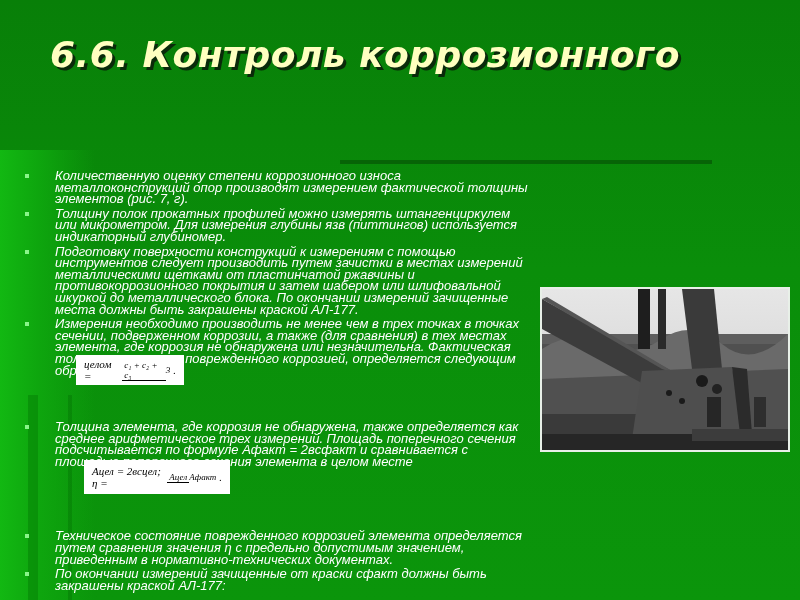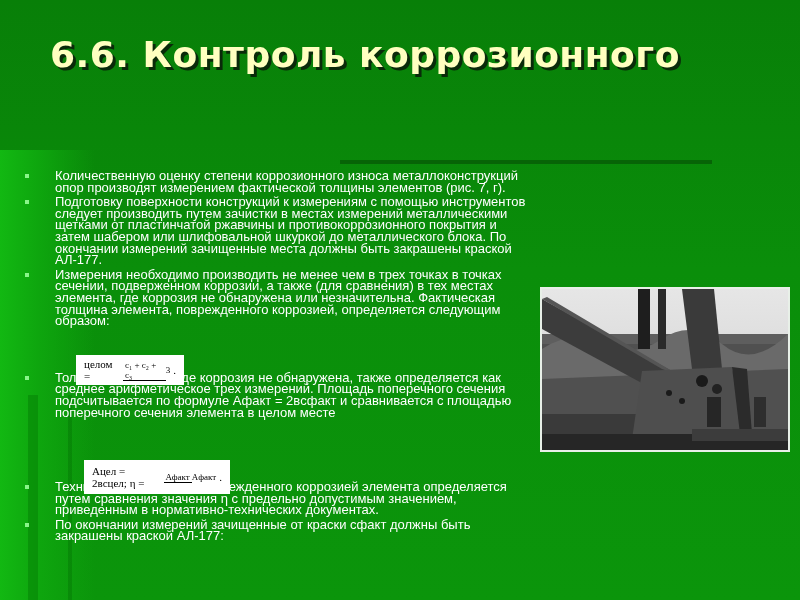--- a/index.html
+++ b/index.html
@@ -4,20 +4,21 @@
 <style>
   html, body { margin: 0; padding: 0; }
   body {
     width: 800px; height: 600px; overflow: hidden; position: relative;
     background: #0a8a0a;
     font-family: "Liberation Sans", sans-serif;
   }
   .slide {
     position: absolute; left: 0; top: 0; width: 800px; height: 600px;
     background: linear-gradient(180deg, #087f08 0%, #0a8e0a 45%, #0b950b 100%);
+    font-style: italic;
   }
   .left-glow {
     position: absolute; left: 0; top: 150px; width: 95px; height: 450px;
     background: linear-gradient(90deg, #12b812 0%, #0ea60e 40%, rgba(10,140,10,0) 100%);
   }
   .left-bar {
     position: absolute; left: 28px; top: 395px; width: 10px; height: 205px;
     background: rgba(0,110,0,0.35);
   }
   .left-bar2 {
@@ -74,20 +75,24 @@
   </div>
   <div class="title-rule"></div>
 
   <div class="content">
     <div class="item">
       <span class="bullet"></span>
       <span>Количественную оценку степени коррозионного износа металлоконструкций опор производят измерением фактической толщины элементов (рис. 7, г).</span>
     </div>
     <div class="item">
       <span class="bullet"></span>
+      <span>Толщину полок прокатных профилей можно измерять штангенциркулем или микрометром. Для измерения глубины язв (питтингов) используется индикаторный глубиномер.</span>
+    </div>
+    <div class="item">
+      <span class="bullet"></span>
       <span>Подготовку поверхности конструкций к измерениям с помощью инструментов следует производить путем зачистки в местах измерений металлическими щетками от пластинчатой ржавчины и противокоррозионного покрытия и затем шабером или шлифовальной шкуркой до металлического блока. По окончании измерений зачищенные места должны быть закрашены краской АЛ-177.</span>
     </div>
     <div class="item">
       <span class="bullet"></span>
       <span>Измерения необходимо производить не менее чем в трех точках в точках сечении, подверженном коррозии, а также (для сравнения) в тех местах элемента, где коррозия не обнаружена или незначительна. Фактическая толщина элемента, поврежденного коррозией, определяется следующим образом:</span>
     </div>
     <div style="height:42px"></div>
     <div class="item">
       <span class="bullet"></span>
       <span>Толщина элемента, где коррозия не обнаружена, также определяется как среднее арифметическое трех измерений. Площадь поперечного сечения подсчитывается по формуле Афакт = 2вcфакт и сравнивается с площадью поперечного сечения элемента в целом месте</span>
@@ -108,21 +113,21 @@
     <span class="frac">
       <span class="num">c₁ + c₂ + c₃</span>
       <span class="den">3</span>
     </span>
     <span>.</span>
   </div>
 
   <div class="formula f2">
     <span>Aцел = 2вcцел;  η =</span>
     <span class="frac">
-      <span class="num">Афакт</span>
+      <span class="num">Aцел</span>
       <span class="den">Aфакт</span>
     </span>
     <span>.</span>
   </div>
 
   <div class="photo" title="Фото узла металлоконструкции опоры с болтовым соединением">
     <svg width="246" height="161" viewBox="0 0 246 161">
       <defs>
         <linearGradient id="sky" x1="0" y1="0" x2="0" y2="1">
           <stop offset="0" stop-color="#e6e6e6"></stop>

